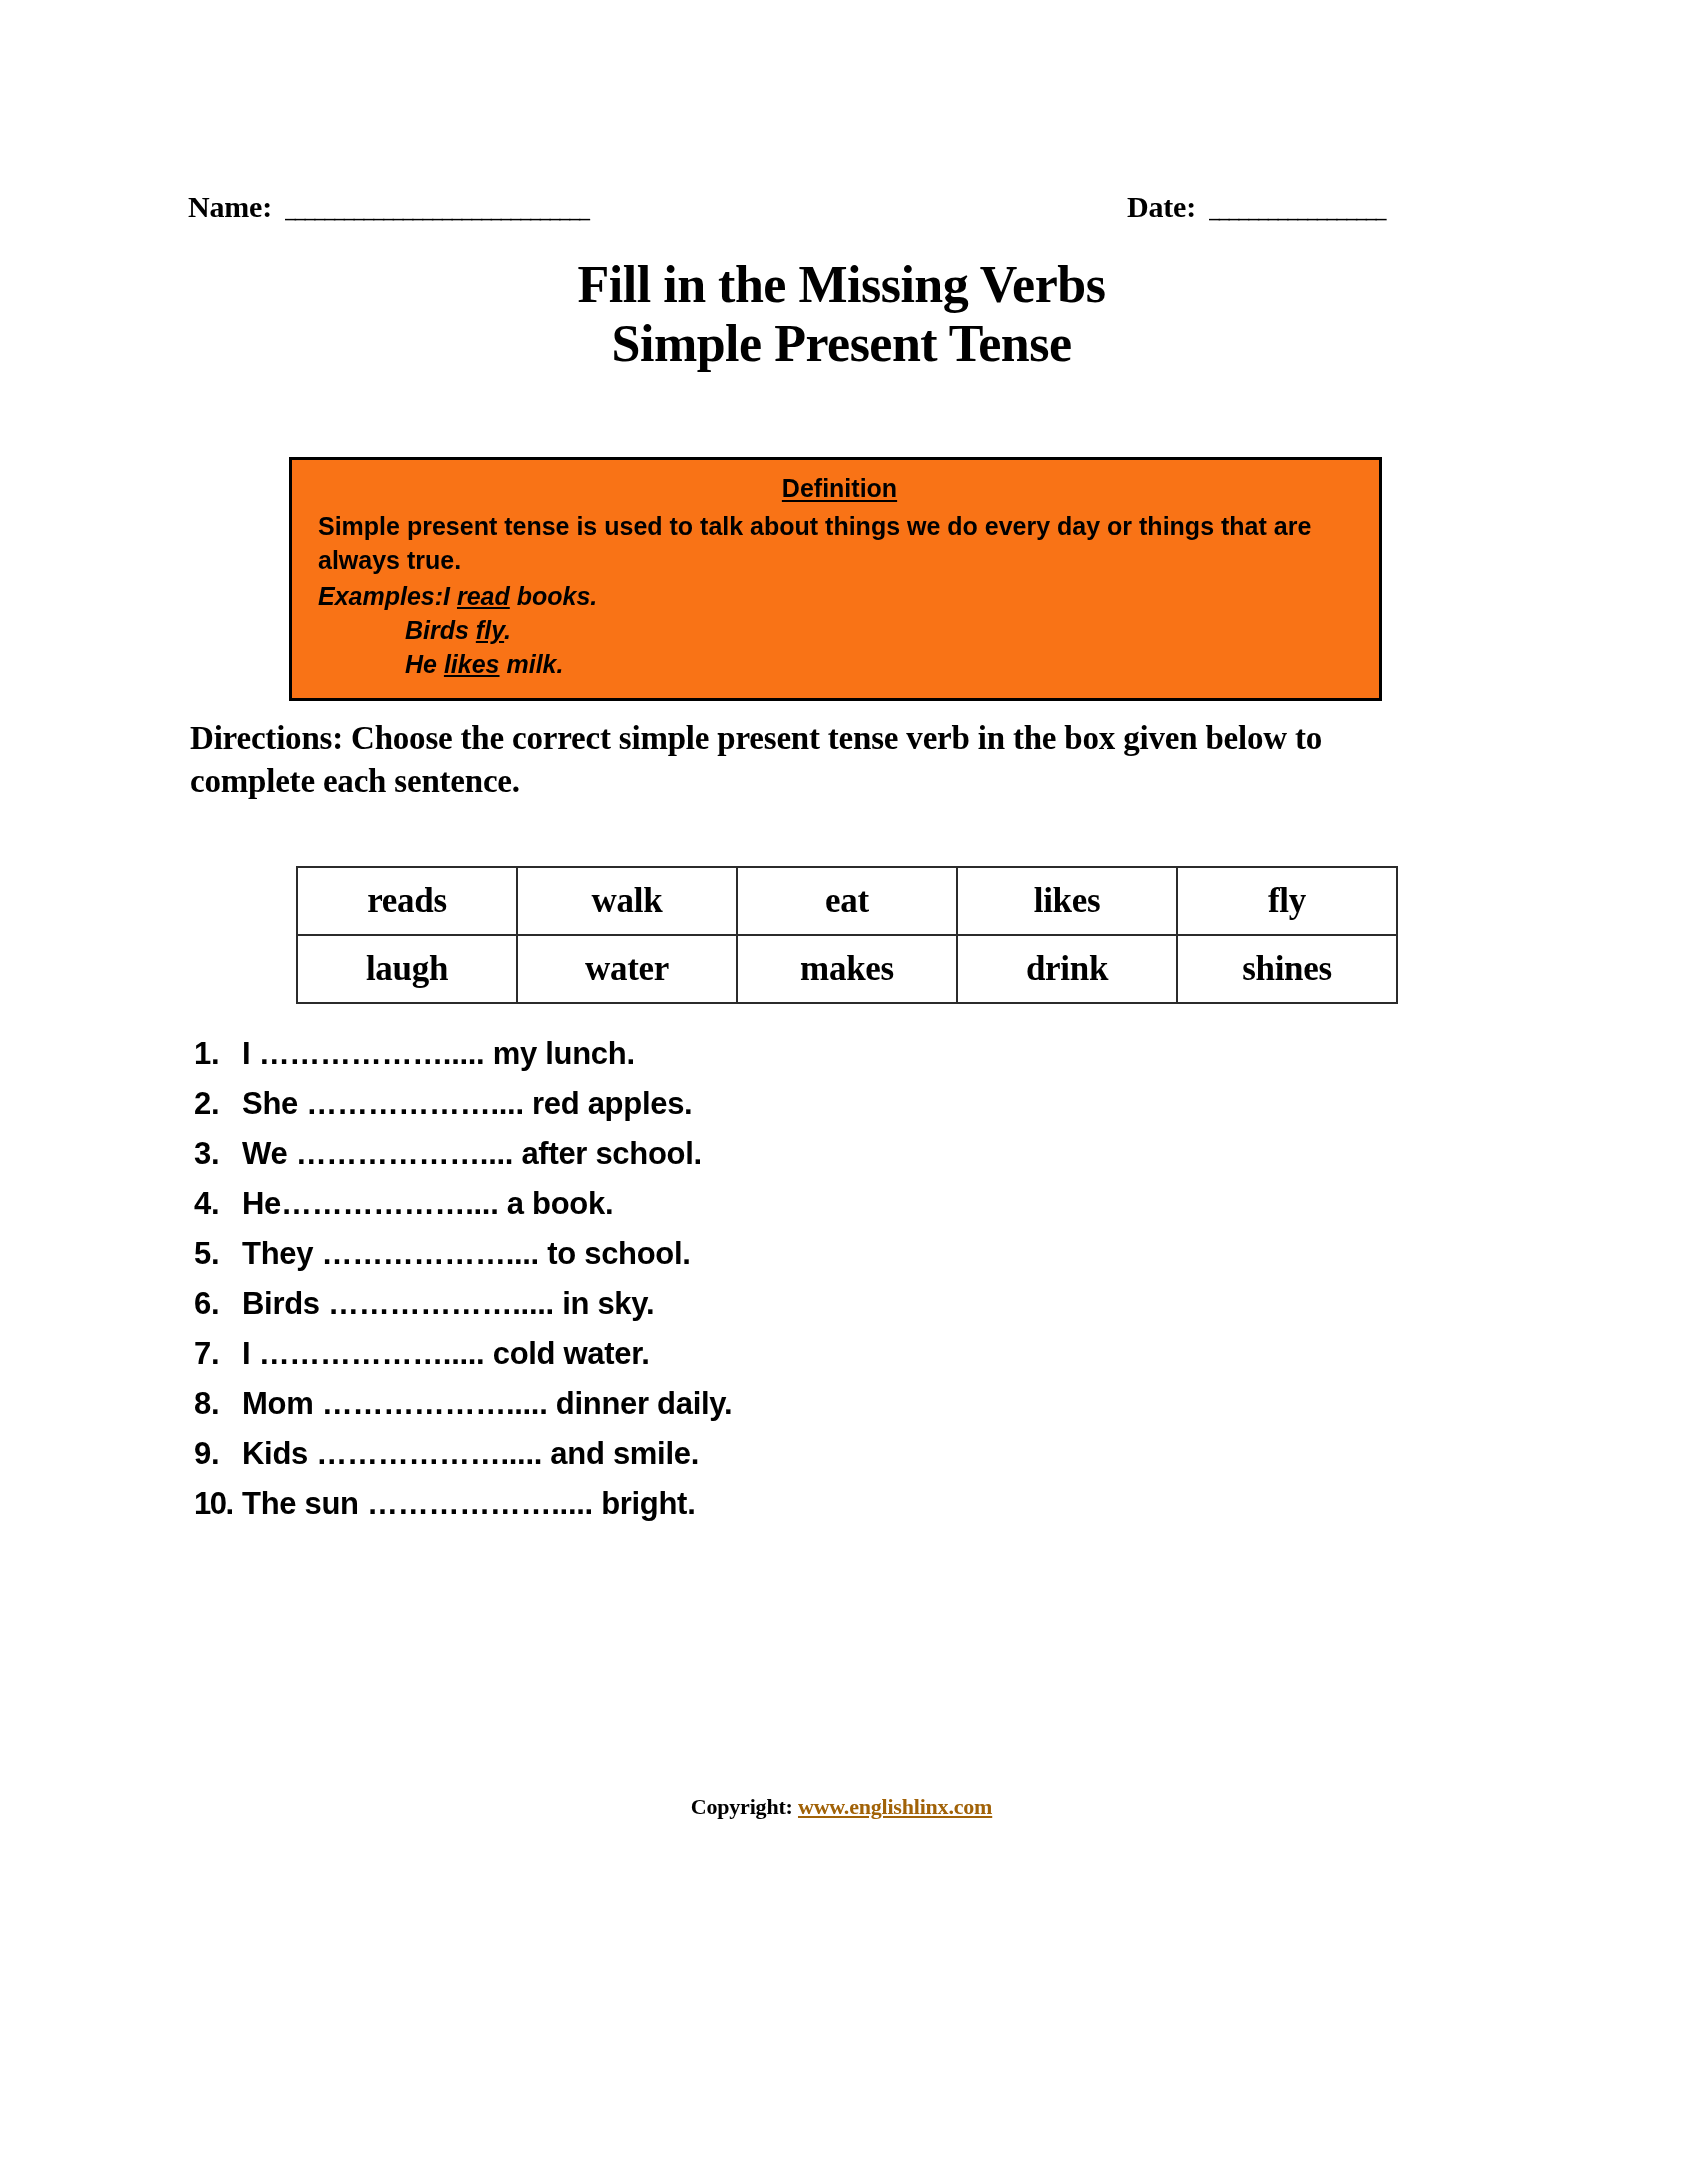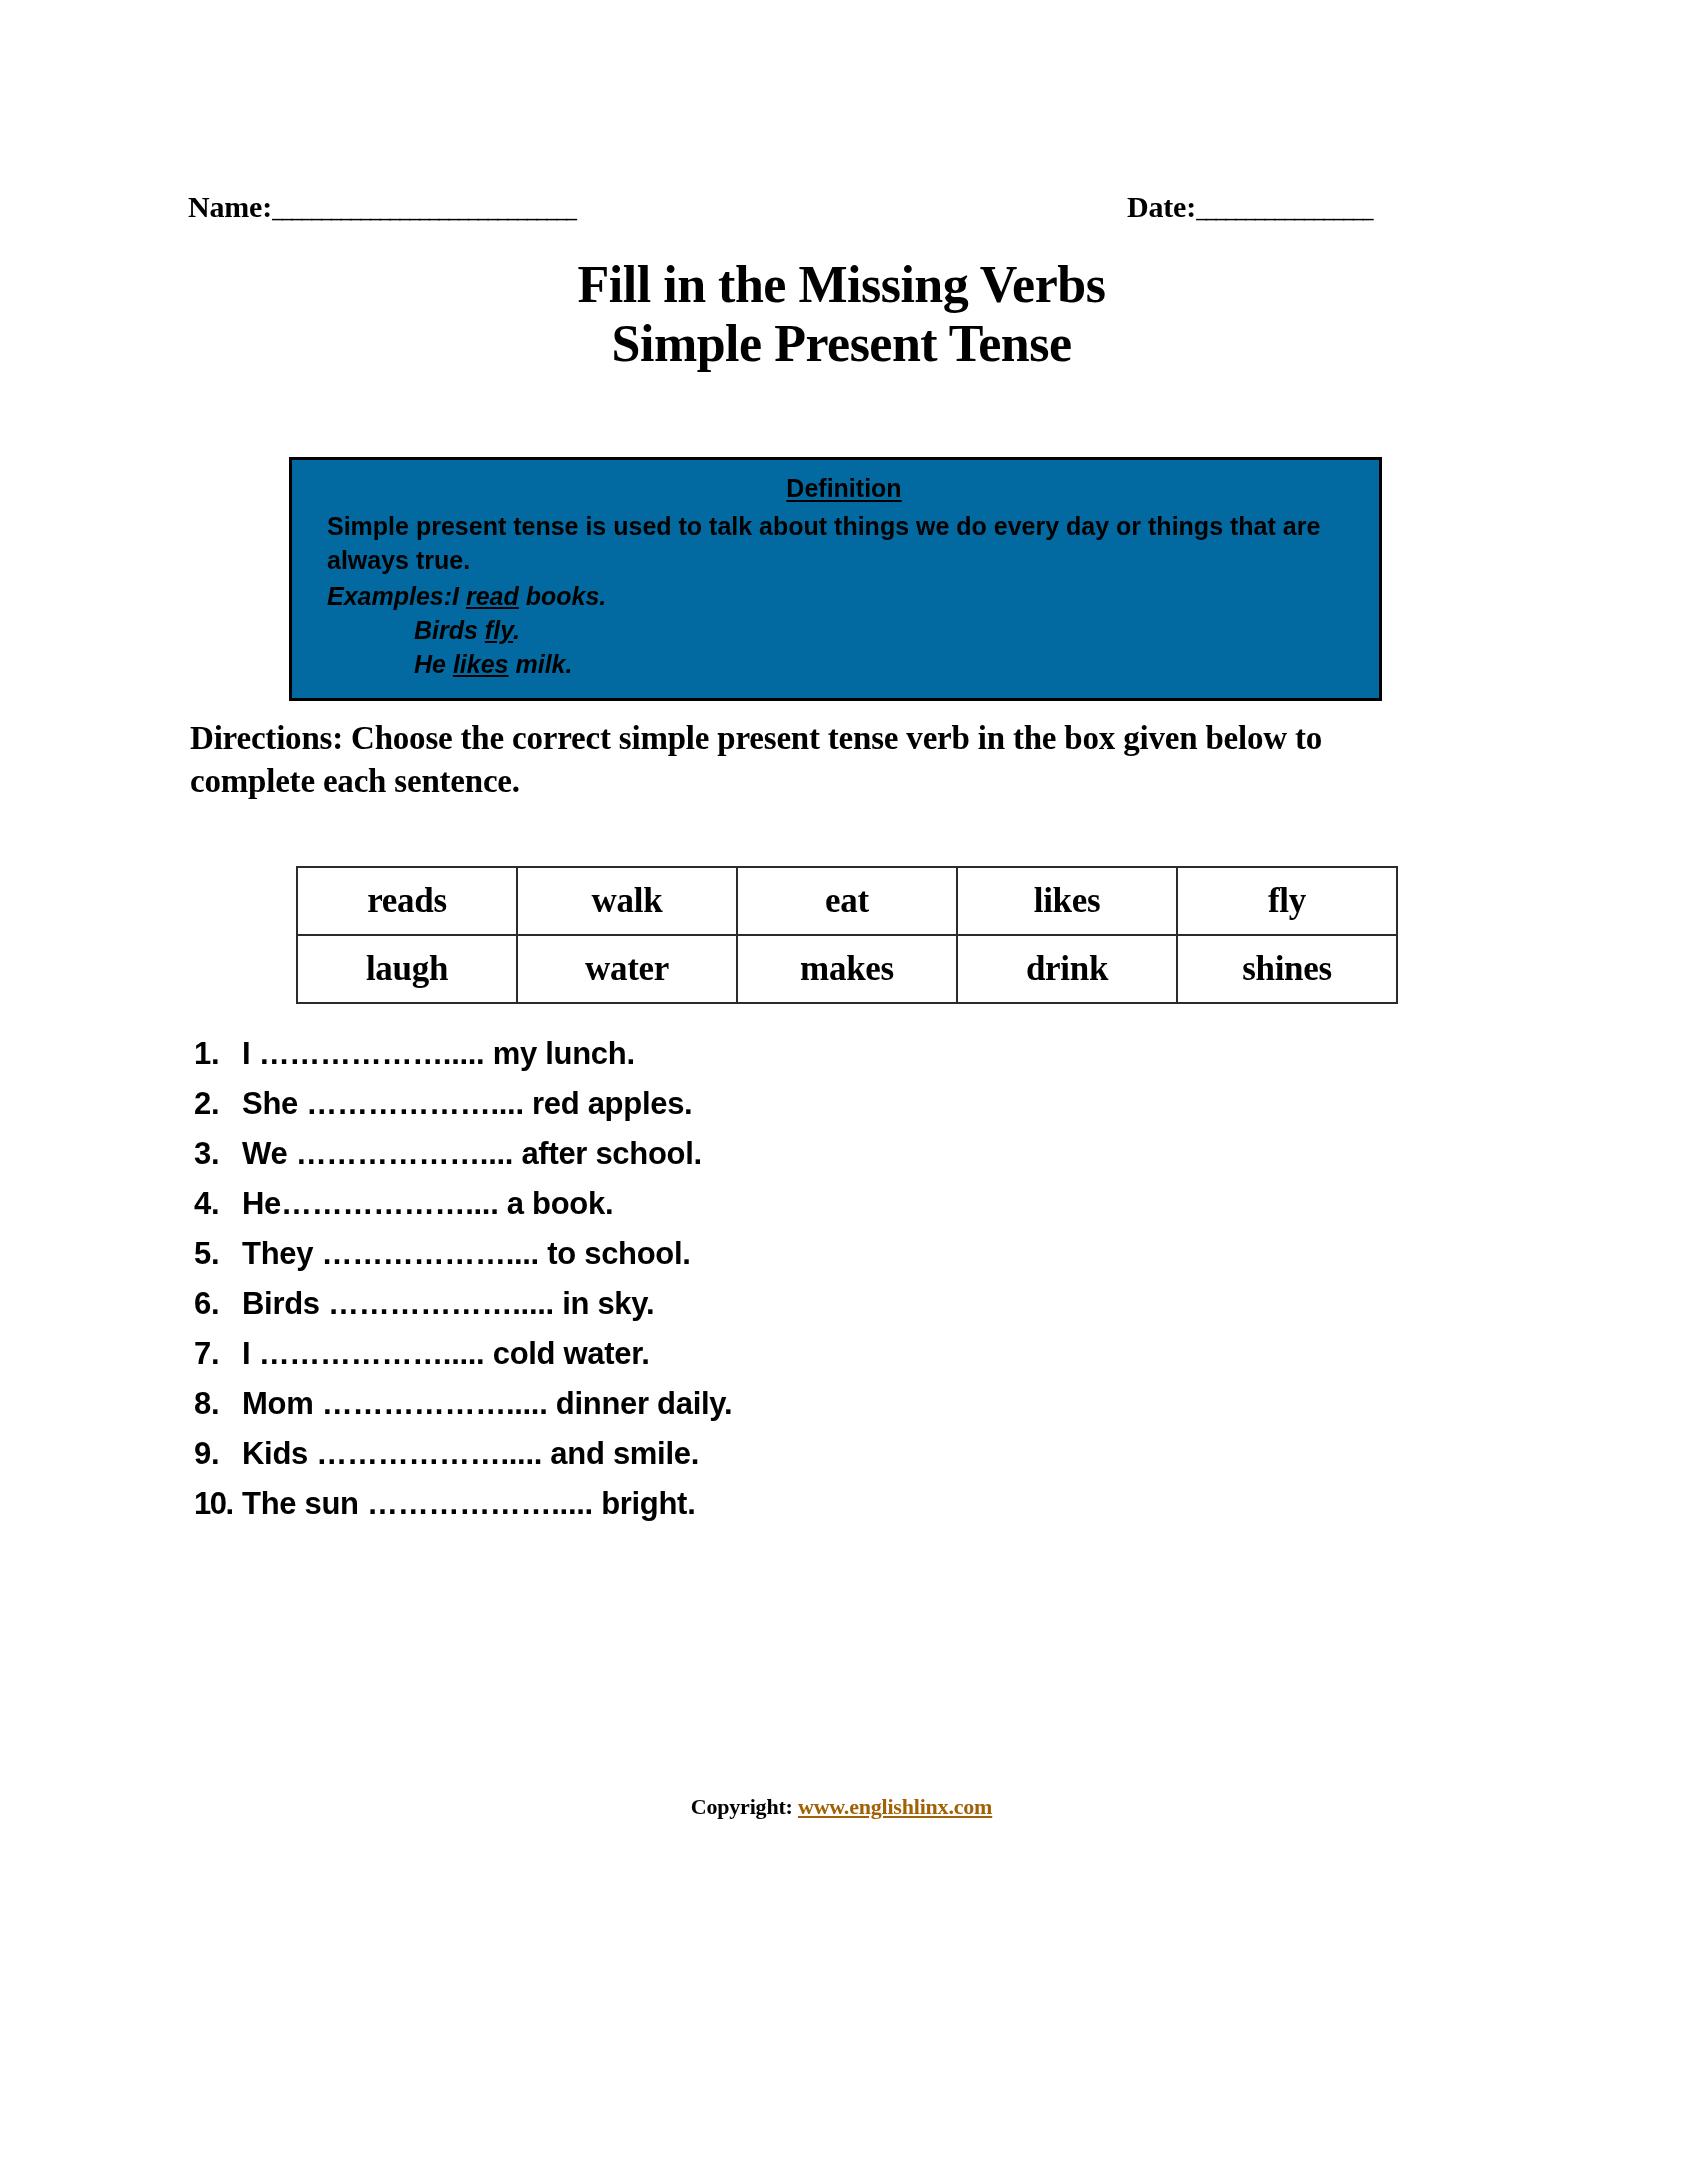--- a/index.html
+++ b/index.html
@@ -38,20 +38,21 @@
   .header-field {
     position: absolute;
     top: 0;
     display: flex;
     align-items: baseline;
     white-space: nowrap;
     font-family: "Liberation Serif", serif;
     font-weight: bold;
     font-size: 30px;
     letter-spacing: -0.2px;
+    gap: 13px;
   }
   .header-field.name { left: 0; }
   .header-field.date { left: 939px; }
   .field-label { display: inline-block; }
   .field-rule {
     display: inline-block;
     font-weight: bold;
     font-size: 22px;
     letter-spacing: -1.2px;
     overflow: hidden;
@@ -79,22 +80,22 @@
 
   
   .definition-box {
     position: absolute;
     left: 289px;
     top: 457px;
     width: 1093px;
     height: 244px;
     box-sizing: border-box;
     border: 3px solid #000000;
-    background: #0369a1;
-    padding: 12px 18px 0 35px;
+    background: #f97316;
+    padding: 12px 18px 0 26px;
     font-family: "Liberation Sans", sans-serif;
     font-weight: bold;
     font-size: 25px;
     line-height: 1.33;
   }
   .definition-heading {
     text-align: center;
     text-decoration: underline;
     text-underline-offset: 3px;
     font-weight: bold;

